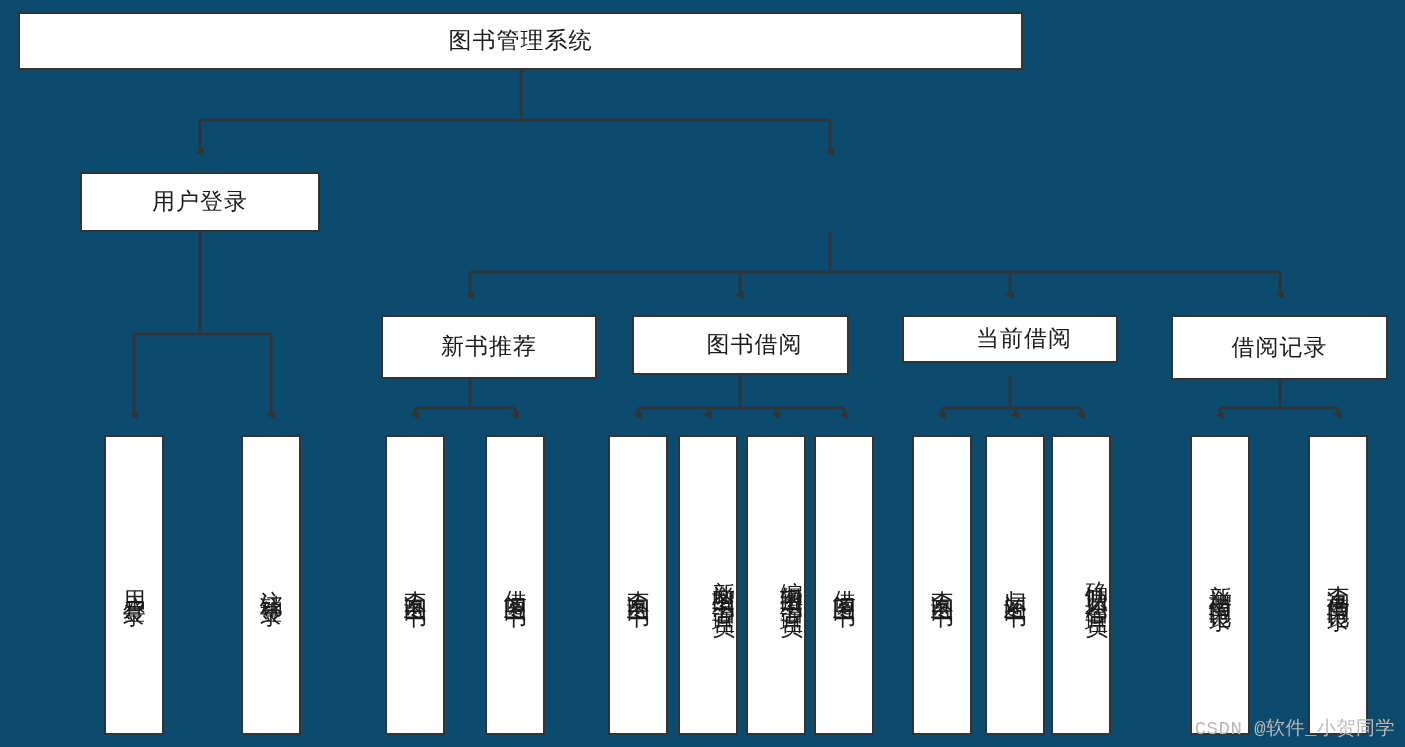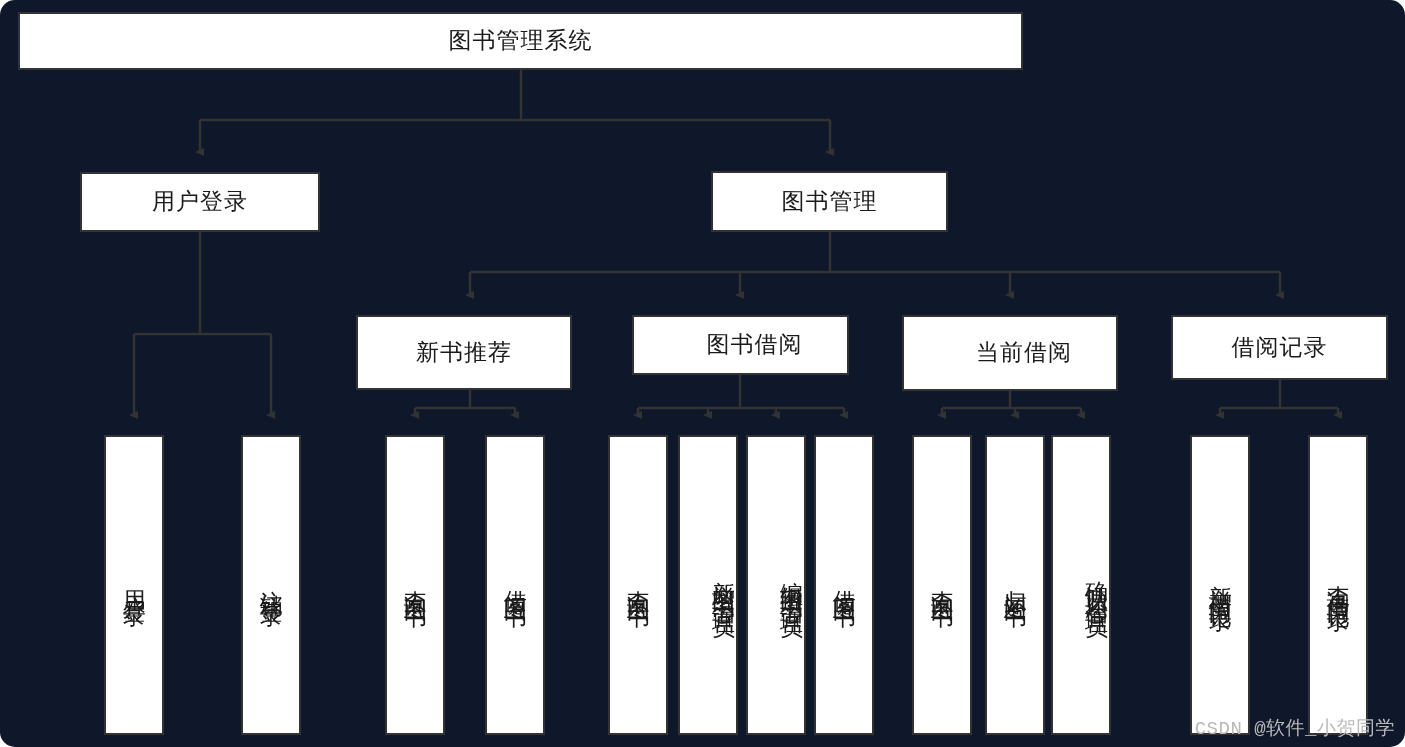--- a/index.html
+++ b/index.html
@@ -8,23 +8,22 @@
     padding: 0;
     background: #ffffff;
   }
   body {
     font-family: "Liberation Sans", "DejaVu Sans", sans-serif;
   }
   #diagram-root {
     position: relative;
     width: 1405px;
     height: 747px;
-    background: #0f172a;
+    background: #0c4a6e;
     overflow: hidden;
-    border-radius: 15px;
   }
   svg#connectors {
     position: absolute;
     left: 0;
     top: 0;
     width: 1405px;
     height: 747px;
     pointer-events: none;
   }
   .node {
@@ -141,31 +140,28 @@
     </g>
   </svg>
 
   <div class="node horizontal" style="left:18px; top:12px; width:1005px; height:58px;">
     <span class="node-label">图书管理系统</span>
   </div>
 
   <div class="node horizontal" style="left:80px; top:172px; width:240px; height:60px;">
     <span class="node-label">用户登录</span>
   </div>
-  <div class="node horizontal" style="left:711px; top:171px; width:237px; height:61px;">
-    <span class="node-label">图书管理</span>
-  </div>
-
-  <div class="node horizontal" style="left:356px; top:315px; width:216px; height:75px;text-align:right;">
+
+  <div class="node horizontal" style="left:381px; top:315px; width:216px; height:64px;text-align:right;">
     <span class="node-label">新书推荐</span>
   </div>
   <div class="node horizontal" style="left:632px; top:315px; width:217px; height:60px;padding-left:28px;">
     <span class="node-label">图书借阅</span>
   </div>
-  <div class="node horizontal" style="left:902px; top:315px; width:216px; height:76px;padding-left:28px;">
+  <div class="node horizontal" style="left:902px; top:315px; width:216px; height:48px;padding-left:28px;">
     <span class="node-label">当前借阅</span>
   </div>
   <div class="node horizontal" style="left:1171px; top:315px; width:217px; height:65px;">
     <span class="node-label">借阅记录</span>
   </div>
 
   <div class="node vertical centered" style="left:104px; top:435px; width:60px; height:300px;">
     <span class="node-label">用户登录</span>
   </div>
   <div class="node vertical centered" style="left:241px; top:435px; width:60px; height:300px;">

